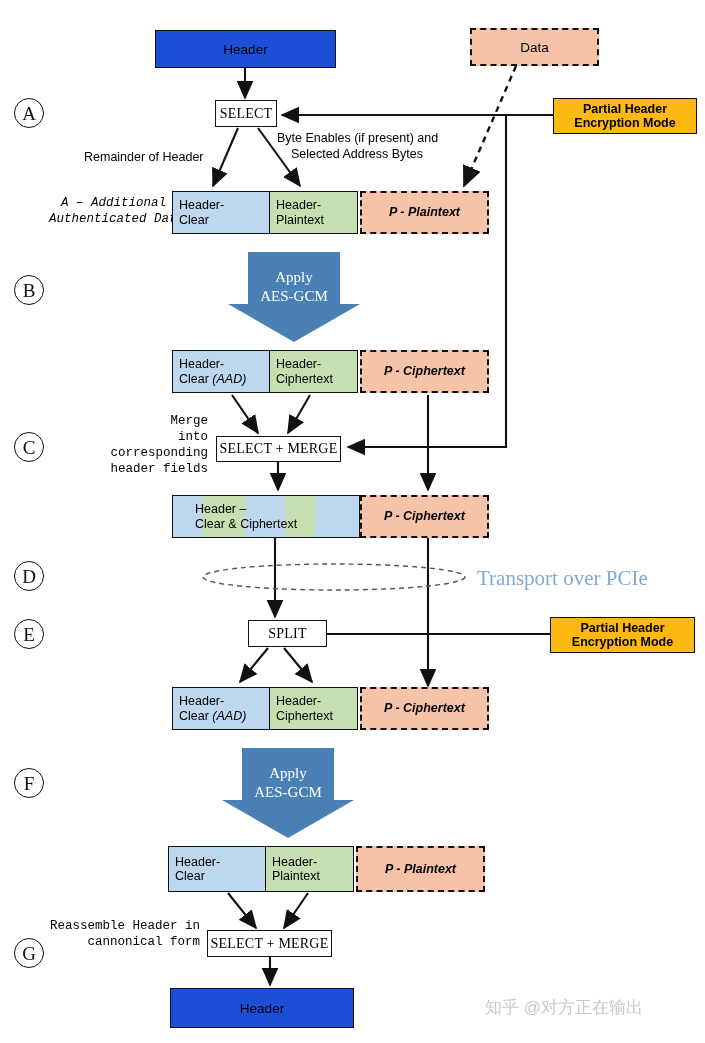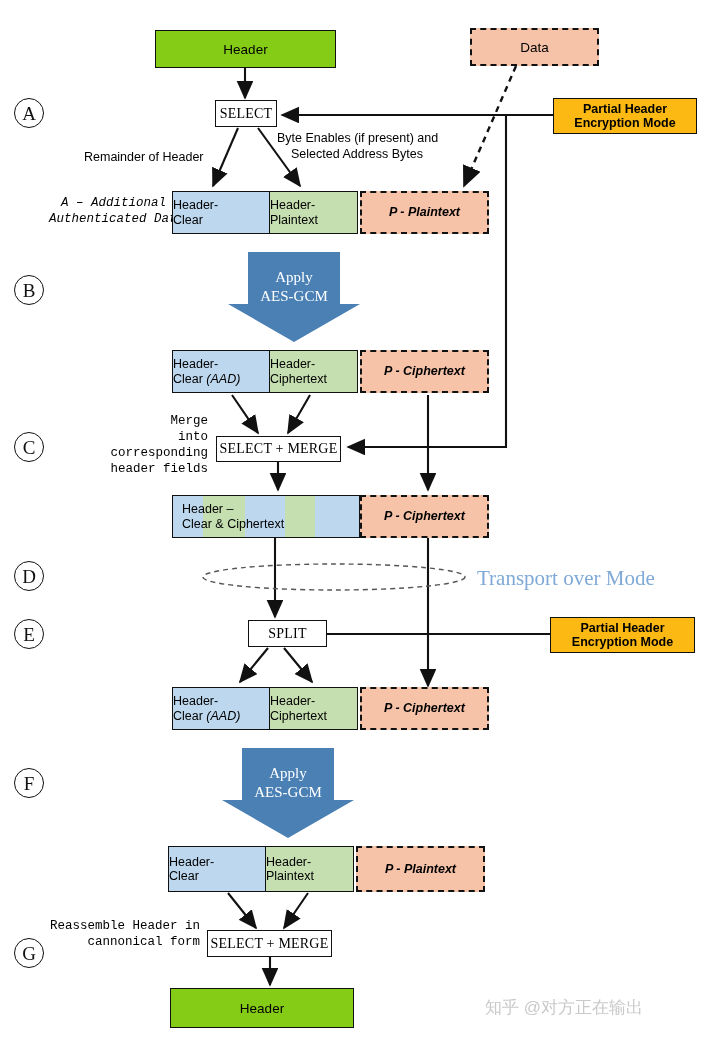--- a/index.html
+++ b/index.html
@@ -10,21 +10,21 @@
 
   
   .stage-letter{
     width:30px;height:30px;border:1.6px solid #111;border-radius:50%;
     display:flex;align-items:center;justify-content:center;
     font-family:"Liberation Serif",serif;font-size:19px;color:#111;line-height:1;
   }
 
   
   .box-plain{
-    border:1.8px solid #111;background:#84cc16;
+    border:1.8px solid #111;background:#1d4ed8;
     display:flex;align-items:center;justify-content:center;
     font-size:13.5px;
   }
   .box-op{
     border:1.6px solid #111;background:#fff;
     display:flex;align-items:center;justify-content:center;
     font-family:"Liberation Serif",serif;font-size:14px;letter-spacing:.2px;
   }
   .box-dashed-data{
     border:2.2px dashed #111;background:#f6c3a8;
@@ -34,28 +34,28 @@
   .box-orange{
     border:1.6px solid #111;background:#fcb913;
     display:flex;flex-direction:column;align-items:center;justify-content:center;
     font-size:12.5px;font-weight:bold;line-height:1.15;text-align:center;
   }
 
   
   .seg{
     position:absolute;box-sizing:border-box;top:0;bottom:0;
     display:flex;flex-direction:column;justify-content:center;
-    padding-left:0;font-size:12.5px;line-height:1.14;
+    padding-left:6px;font-size:12.5px;line-height:1.14;
   }
   .seg-clear{background:#bcd7ee;border:1.8px solid #111;}
   .seg-green{background:#c5dfb0;border:1.8px solid #111;border-left:none;}
   .seg-cipher{background:#f6c3a8;border:2.2px dashed #111;
       align-items:center;justify-content:center;padding-left:0;
       font-style:italic;font-weight:bold;font-size:12.5px;}
-  .seg-merged{background:#bcd7ee;border:1.8px solid #111;padding-left:9px;}
+  .seg-merged{background:#bcd7ee;border:1.8px solid #111;padding-left:22px;}
   .stripe{position:absolute;top:0;bottom:0;background:#c5dfb0;}
   .seg-merged .lbl{position:relative;z-index:3;}
   .it{font-style:italic;}
 
   
   .aes{position:absolute;}
   .aes svg{display:block;}
   .aes .cap{
     position:absolute;left:0;right:0;top:16px;text-align:center;
     font-family:"Liberation Serif",serif;font-size:15px;color:#ffffff;line-height:1.25;
@@ -212,21 +212,21 @@
       <div class="stripe" style="left:30px;width:42px"></div>
       <div class="stripe" style="left:112px;width:30px"></div>
       <span class="lbl">Header –</span>
       <span class="lbl">Clear &amp; Ciphertext</span>
     </div>
     <div class="seg seg-cipher" style="left:188px;width:129px">
       <span>P - Ciphertext</span>
     </div>
   </div>
 
-  <div class="pcie" style="left:477px;top:566px">Transport over Mode</div>
+  <div class="pcie" style="left:477px;top:566px">Transport over PCIe</div>
 
   <div class="abs box-op" style="left:248px;top:620px;width:79px;height:27px">
     <span>SPLIT</span>
   </div>
 
   <div class="abs box-orange" style="left:550px;top:617px;width:145px;height:36px">
     <span>Partial Header</span>
     <span>Encryption Mode</span>
   </div>
 

